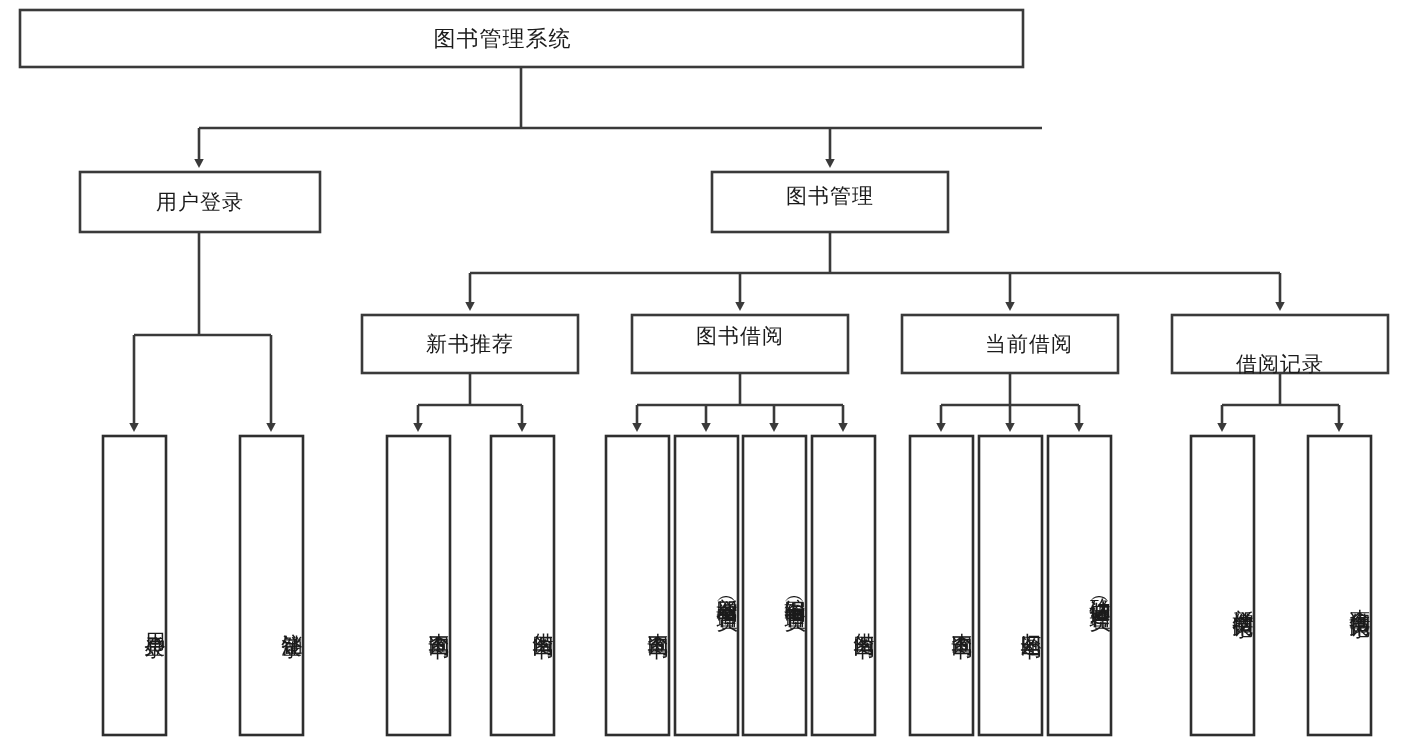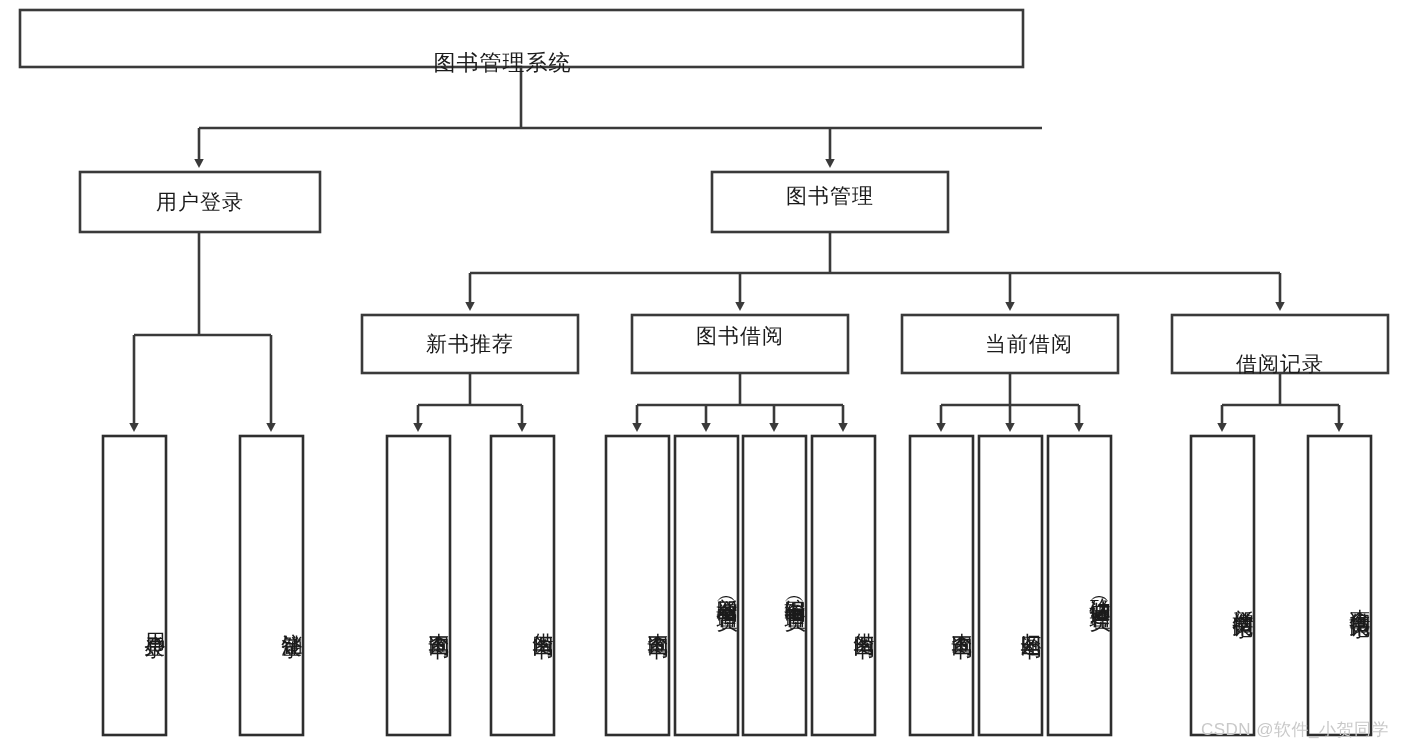--- a/index.html
+++ b/index.html
@@ -175,21 +175,21 @@
     <rect class="node-box-leaf" x="812" y="436" width="63" height="299"></rect>
 
     <rect class="node-box-leaf" x="910" y="436" width="63" height="299"></rect>
     <rect class="node-box-leaf" x="979" y="436" width="63" height="299"></rect>
     <rect class="node-box-leaf" x="1048" y="436" width="63" height="299"></rect>
 
     <rect class="node-box-leaf" x="1191" y="436" width="63" height="299"></rect>
     <rect class="node-box-leaf" x="1308" y="436" width="63" height="299"></rect>
   </svg>
 
-  <div class="node-label root" style="left:20px; top:10px; width:965px; height:57px;margin-top:24px;">图书管理系统</div>
+  <div class="node-label root" style="left:20px; top:10px; width:965px; height:57px;">图书管理系统</div>
 
   <div class="node-label" style="left:80px; top:172px; width:240px; height:60px;">用户登录</div>
 
   <div class="node-label" style="left:712px; top:172px; width:236px; height:48px;">图书管理</div>
 
   <div class="node-label" style="left:362px; top:315px; width:216px; height:58px;">新书推荐</div>
 
   <div class="node-label" style="left:632px; top:315px; width:216px; height:41px;">图书借阅</div>
 
   <div class="node-label" style="left:902px; top:315px; width:254px; height:58px;">当前借阅</div>
@@ -215,15 +215,14 @@
   <div class="leaf-label" style="left:910px; top:505px; width:63px; height:230px;">查询图书</div>
 
   <div class="leaf-label" style="left:979px; top:505px; width:63px; height:230px;">归还图书</div>
 
   <div class="leaf-label" style="left:1048px; top:444px; width:63px; height:291px;">确认归还（管理员）</div>
 
   <div class="leaf-label" style="left:1191px; top:460px; width:63px; height:275px;">新增借阅记录</div>
 
   <div class="leaf-label" style="left:1308px; top:460px; width:63px; height:275px;">查询借阅记录</div>
 
-  <div class="watermark">CSDN @软件_小贺同学</div>
 
 </div>
 
 </body></html>

